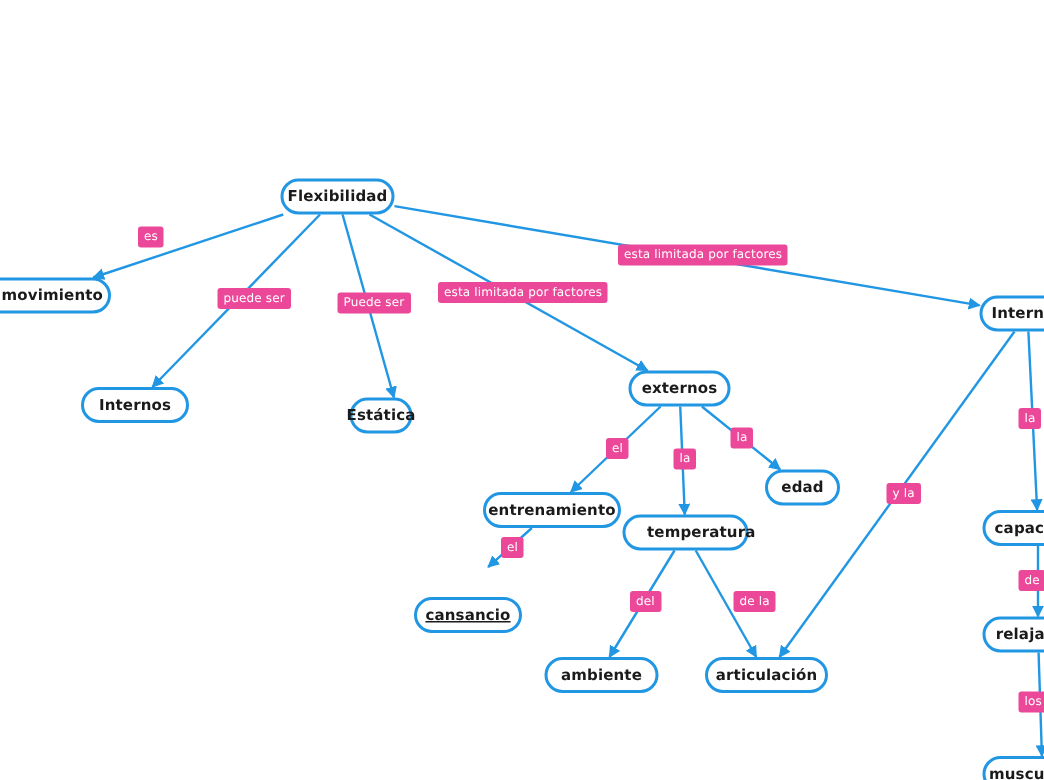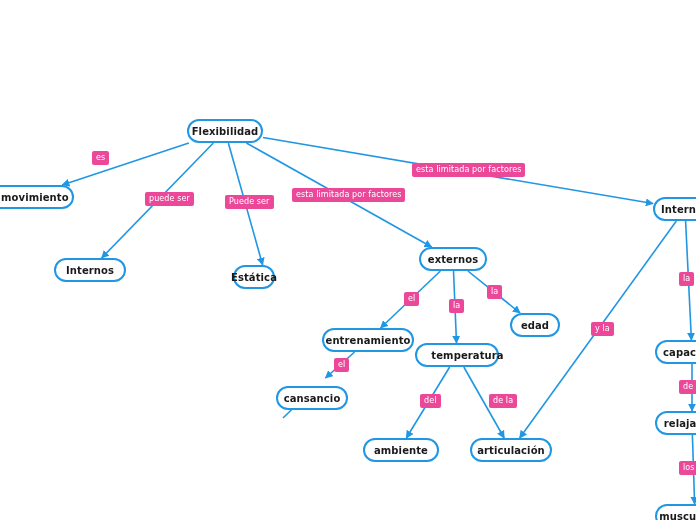--- a/index.html
+++ b/index.html
@@ -98,21 +98,21 @@
   </svg>
 
   <div id="node-layer">
       <div class="node root" style="left: 187px; top: 119px; width: 76px;">Flexibilidad</div>
       <div class="node" style="left: -22px; top: 185px; width: 96px;">de movimiento</div>
       <div class="node" style="left: 54px; top: 258px; width: 72px;">Internos</div>
       <div class="node" style="left: 233px; top: 265px; width: 42px;">Estática</div>
       <div class="node" style="left: 419px; top: 247px; width: 68px;">externos</div>
       <div class="node" style="left: 510px; top: 313px; width: 50px; text-align: right;">edad</div>
       <div class="node" style="left: 322px; top: 328px; width: 92px;">entrenamiento</div>
-      <div class="node" style="left: 276px; top: 386px; width: 72px;">cansancio</div>
+      <div class="node" style="left: 276px; top: 398px; width: 72px; text-decoration: underline;">cansancio</div>
       <div class="node" style="left: 415px; top: 343px; width: 84px; padding-left: 31px;">temperatura</div>
       <div class="node" style="left: 363px; top: 438px; width: 76px;">ambiente</div>
       <div class="node" style="left: 470px; top: 438px; width: 82px;">articulación</div>
       <div class="node" style="left: 653px; top: 197px; width: 64px;">Internos</div>
       <div class="node" style="left: 655px; top: 340px; width: 74px;">capacidad</div>
       <div class="node" style="left: 655px; top: 411px; width: 74px;">relajación</div>
       <div class="node" style="left: 655px; top: 504px; width: 80px;">musculatura</div>
     </div>
   <div id="label-layer">
       <div class="edge-label" style="left: 92px; top: 151px;">es</div>

